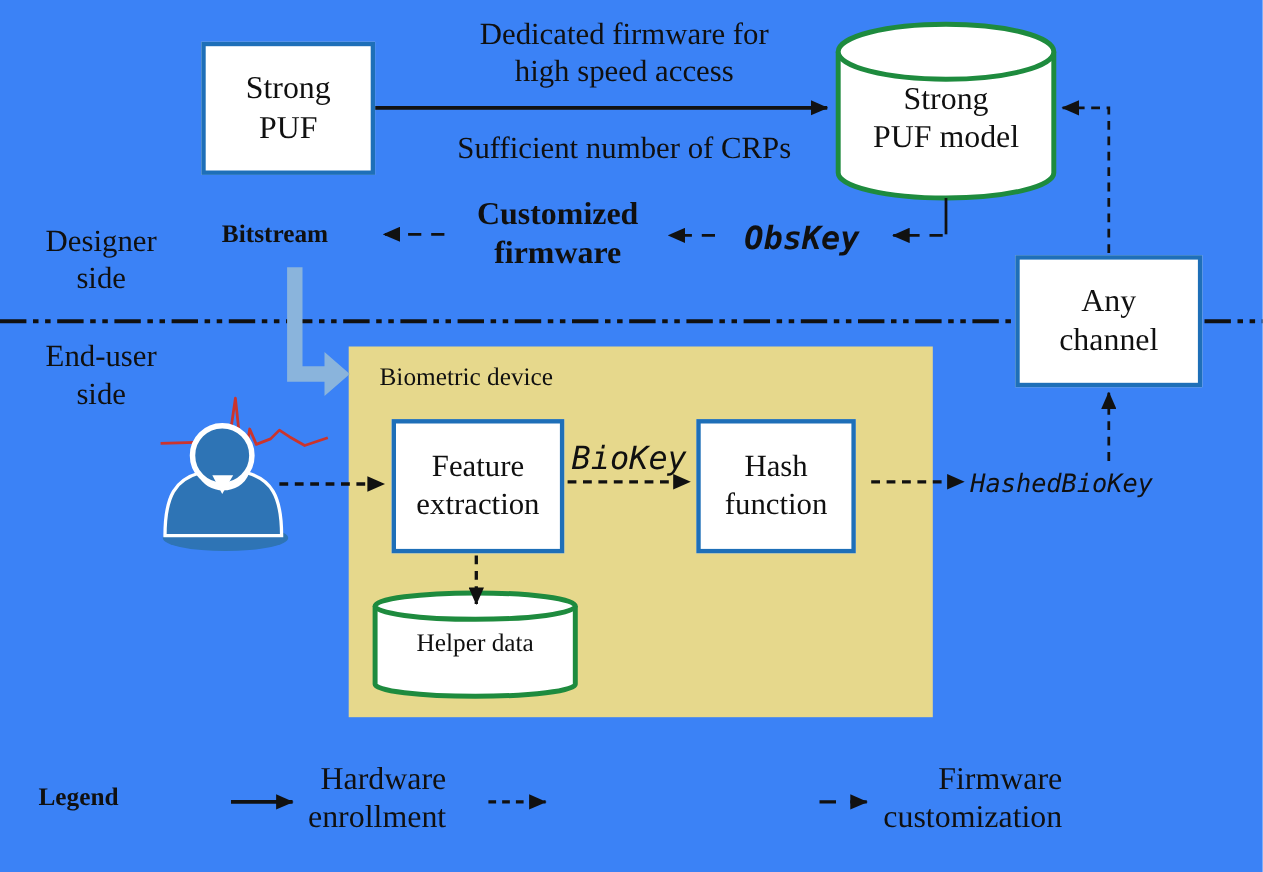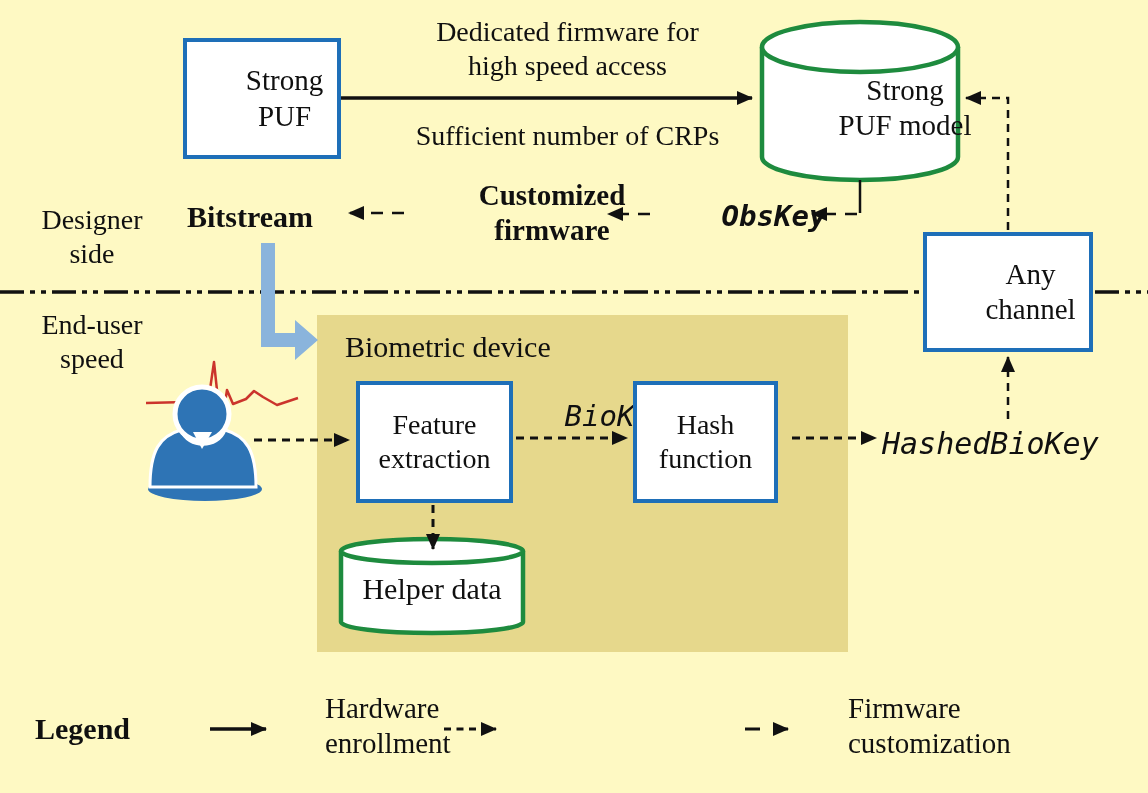--- a/index.html
+++ b/index.html
@@ -1,33 +1,33 @@
 <!DOCTYPE html>
 <html><head>
 <meta charset="utf-8">
 <style>
   html,body{margin:0;padding:0;background:#fff;}
   .canvas{
-    position:relative;width:1148px;height:793px;background:#fef9c3;
+    position:relative;width:1148px;height:793px;background:#3b82f6;
     font-family:"Liberation Serif",serif;color:#101010;overflow:hidden;
   }
   .device-bg{position:absolute;left:317px;top:315px;width:531px;height:337px;
     background:#E6D88C;z-index:1;}
   svg.layer{position:absolute;left:0;top:0;z-index:2;pointer-events:none;}
   .txt{position:absolute;z-index:3;white-space:pre-line;text-align:center;
     line-height:1.22;font-size:28px;}
-  .left{text-align:left;white-space:pre-line;}
+  .left{text-align:right;white-space:pre-line;}
   .nowrap{white-space:nowrap;}
   .b{font-weight:bold;}
   .key{font-family:"DejaVu Sans Mono",monospace;font-style:italic;}
   .bluebox{position:absolute;z-index:3;box-sizing:border-box;
     border:4px solid #1E6FB8;background:#fff;display:flex;align-items:center;
     justify-content:center;text-align:center;line-height:1.22;}
   .bluebox span{white-space:pre-line;}
-  .fs29{font-size:29px;padding-left:45px;} .fs30{font-size:30px;}
+  .fs29{font-size:29px;} .fs30{font-size:23px;}
 </style>
 </head>
 <body>
 
 <div class="canvas">
 
   <div class="device-bg"></div>
 
   <svg class="layer" width="1148" height="793" viewBox="0 0 1148 793">
     <defs>
@@ -97,21 +97,21 @@
 PUF model</div>
 
   <div class="txt b fs30" style="left:160px;top:199px;width:180px;">Bitstream</div>
   <div class="txt b fs29" style="left:409px;top:178px;width:196px;">Customized
 firmware</div>
   <div class="txt b key fs29" style="left:653px;top:199px;width:152px;">ObsKey</div>
 
   <div class="txt" style="left:18px;top:203px;width:148px;">Designer
 side</div>
   <div class="txt" style="left:18px;top:308px;width:148px;">End-user
-speed</div>
+side</div>
 
   <div class="bluebox fs29" style="left:923px;top:232px;width:170px;height:120px;">
     <span>Any
 channel</span>
   </div>
 
   <div class="txt nowrap fs30" style="left:345px;top:329px;">Biometric device</div>
 
   <div class="bluebox" style="left:356px;top:381px;width:157px;height:122px;font-size:28px;justify-content:center;">
     <span>Feature

